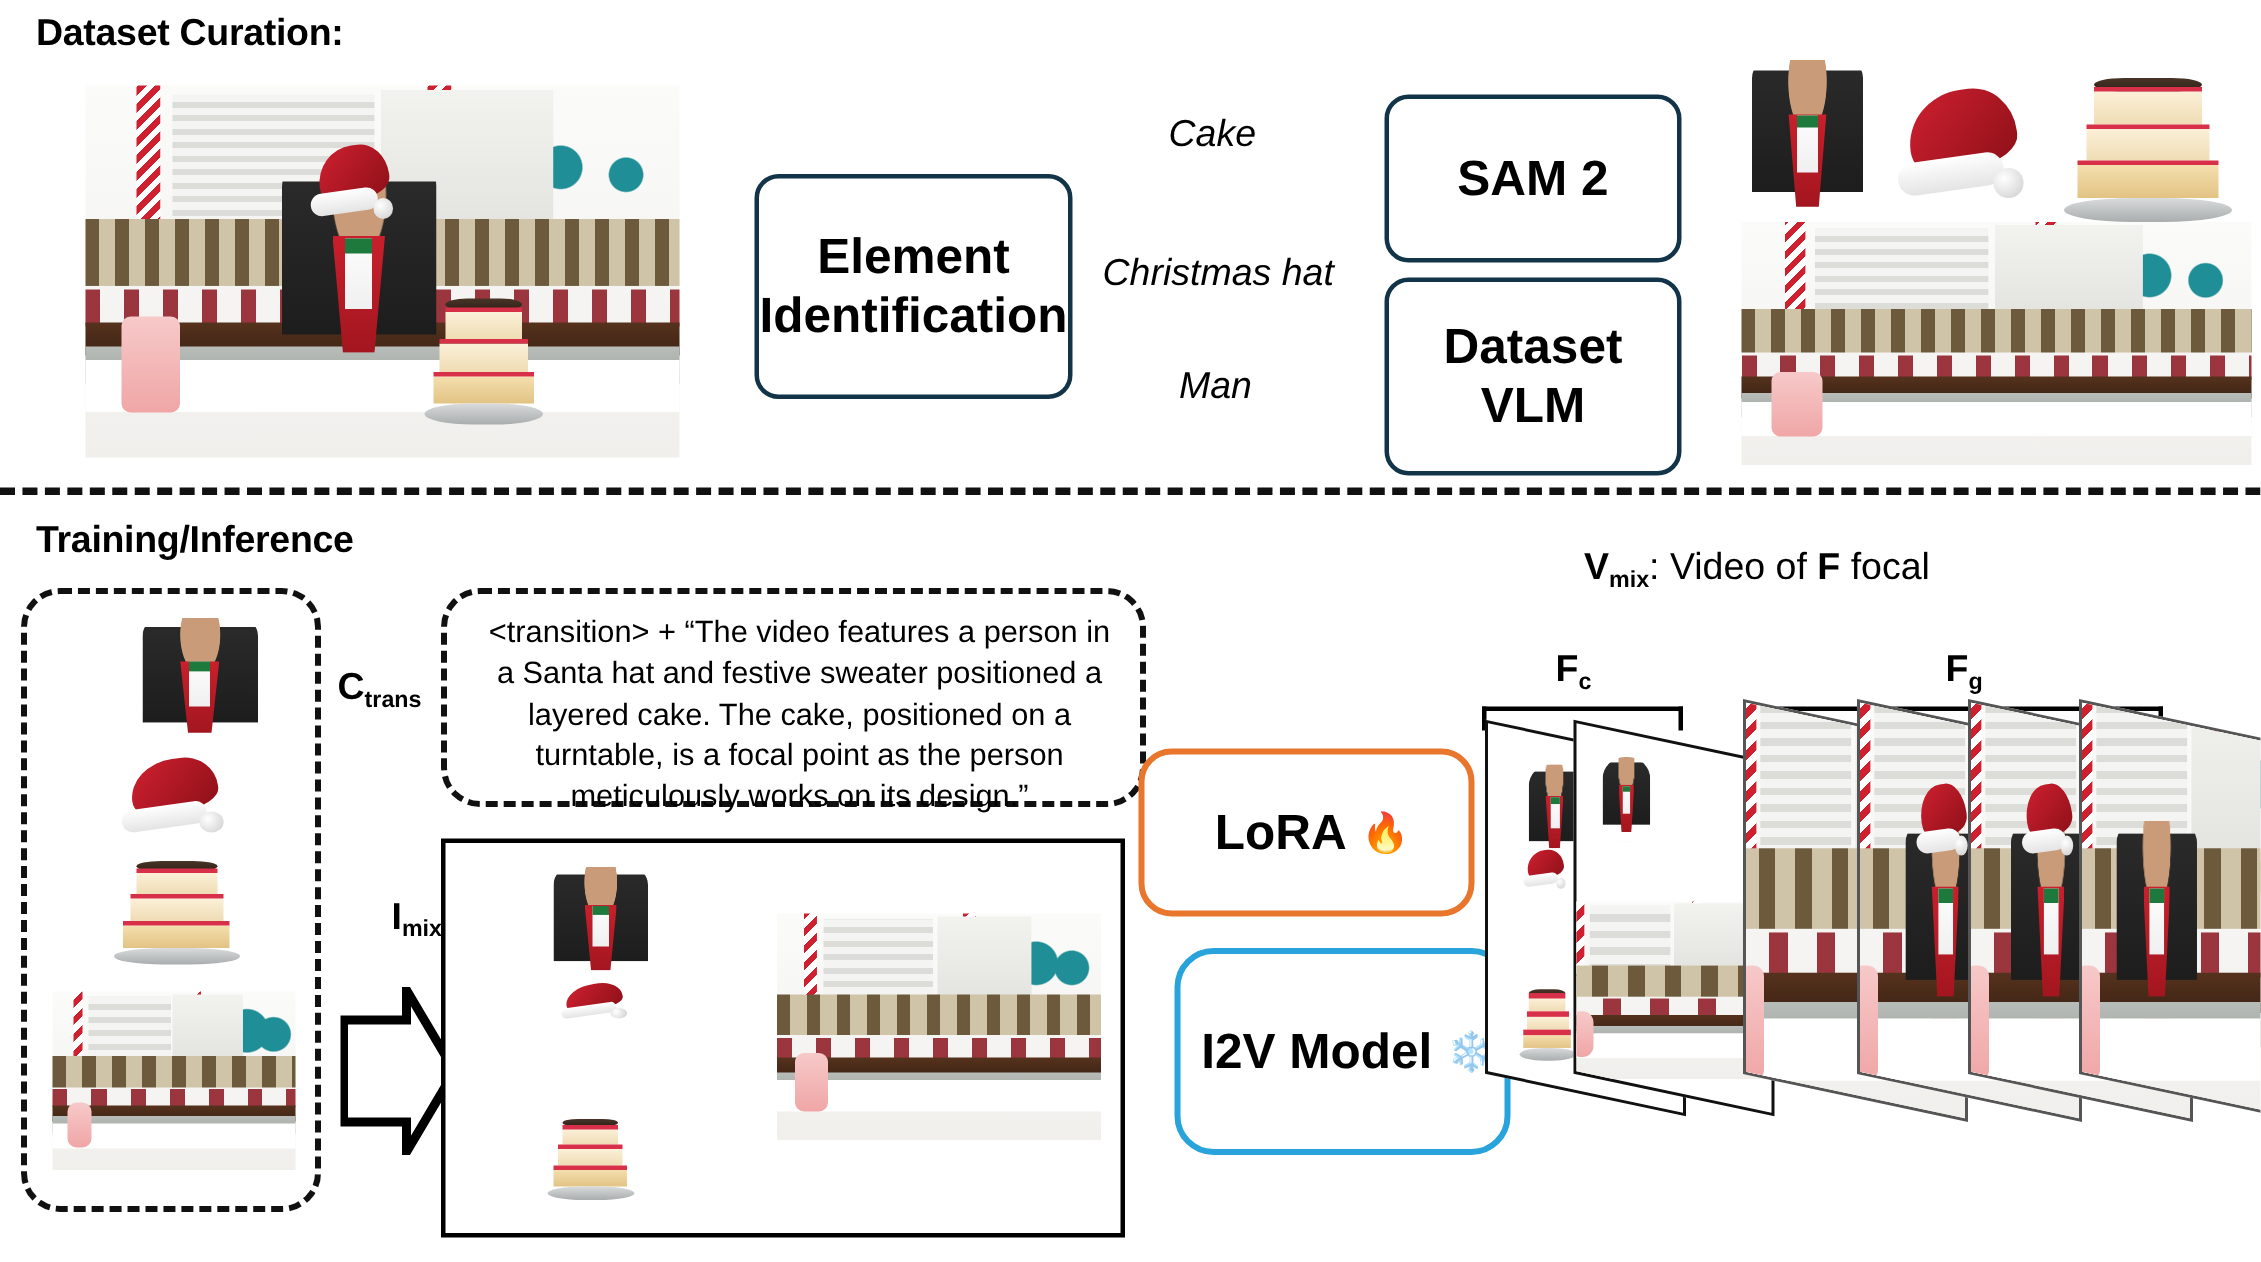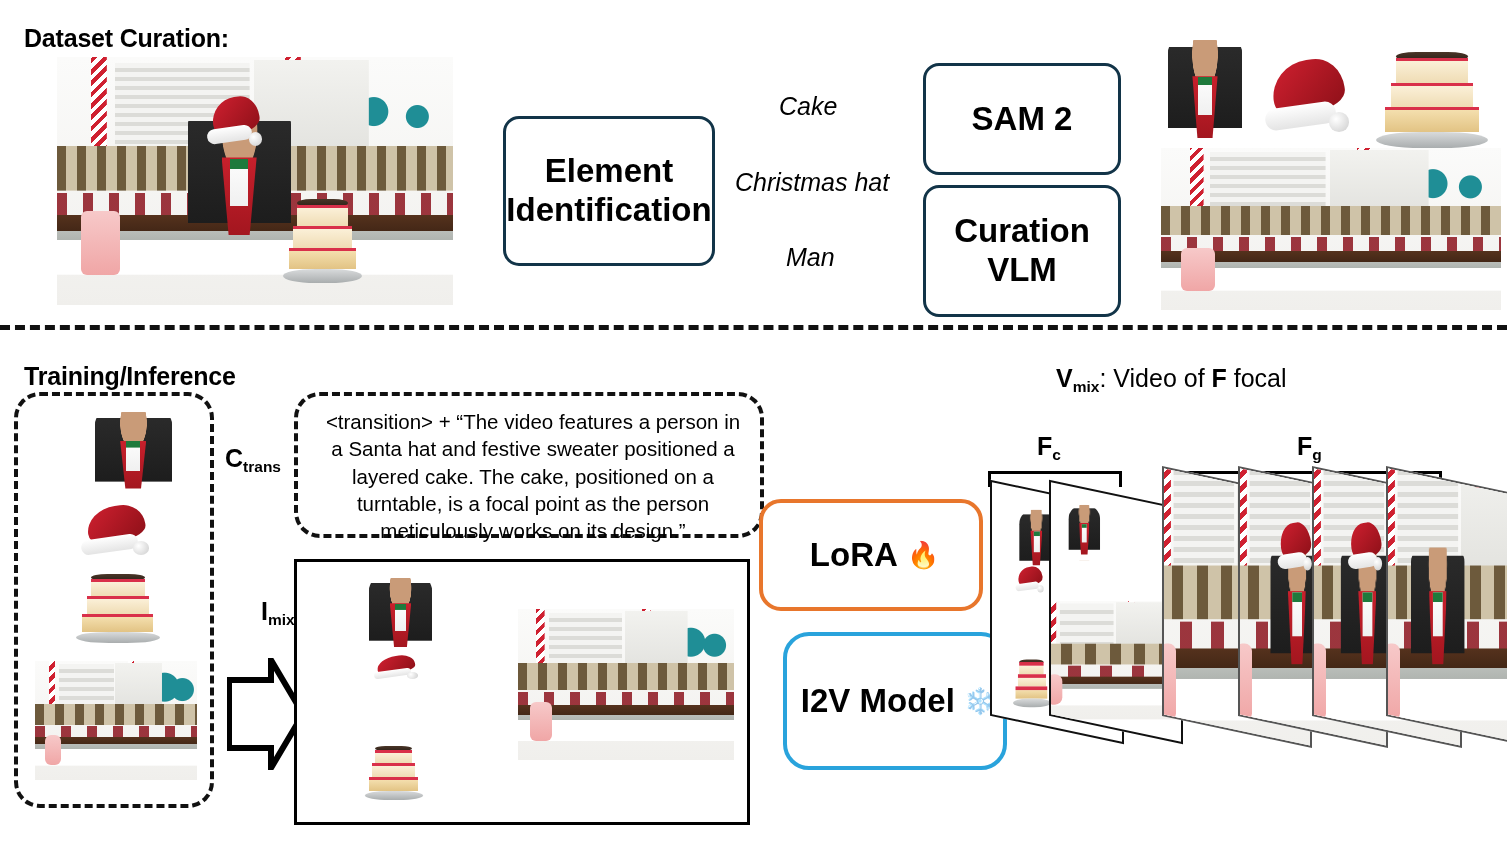--- a/index.html
+++ b/index.html
@@ -18,21 +18,20 @@
 
   .abs { position: absolute; }
 
   
   .sec-title {
     font-weight: bold;
     font-size: 25px;
     letter-spacing: -0.2px;
     color: #000;
     white-space: nowrap;
-    margin-top: 16px;
   }
 
   
   .divider {
     position: absolute;
     left: 0; width: 1507px; height: 0;
     border-top: 5px dashed #111;
   }
 
   
@@ -246,29 +245,29 @@
     </div>
   </div>
 
   <div class="rbox" style="left:503px; top:116px; width:212px; height:150px;">
     <div class="txt">
       <span>Element</span><br>
       <span>Identification</span>
     </div>
   </div>
 
-  <div class="ilabel" style="left:779px; top:92px;font-style:italic;">Cake</div>
+  <div class="ilabel" style="left:779px; top:75px;font-style:italic;">Cake</div>
   <div class="ilabel" style="left:735px; top:168px;">Christmas hat</div>
   <div class="ilabel" style="left:786px; top:243px;">Man</div>
 
   <div class="rbox" style="left:923px; top:63px; width:198px; height:112px;">
     <div class="txt">SAM 2</div>
   </div>
   <div class="rbox" style="left:923px; top:185px; width:198px; height:132px;">
-    <div class="txt">Curation VLM</div>
+    <div class="txt">Dataset VLM</div>
   </div>
 
   <div class="man" style="left:1168px; top:40px; width:74px; height:110px;"></div>
   <div class="hat" style="left:1265px; top:60px; width:86px; height:72px;">
     <div class="crown"></div>
       <div class="brim"></div>
       <div class="pom"></div>
   </div>
   <div class="cake" style="left:1376px; top:48px; width:112px; height:102px;">
     <div class="top"></div>

